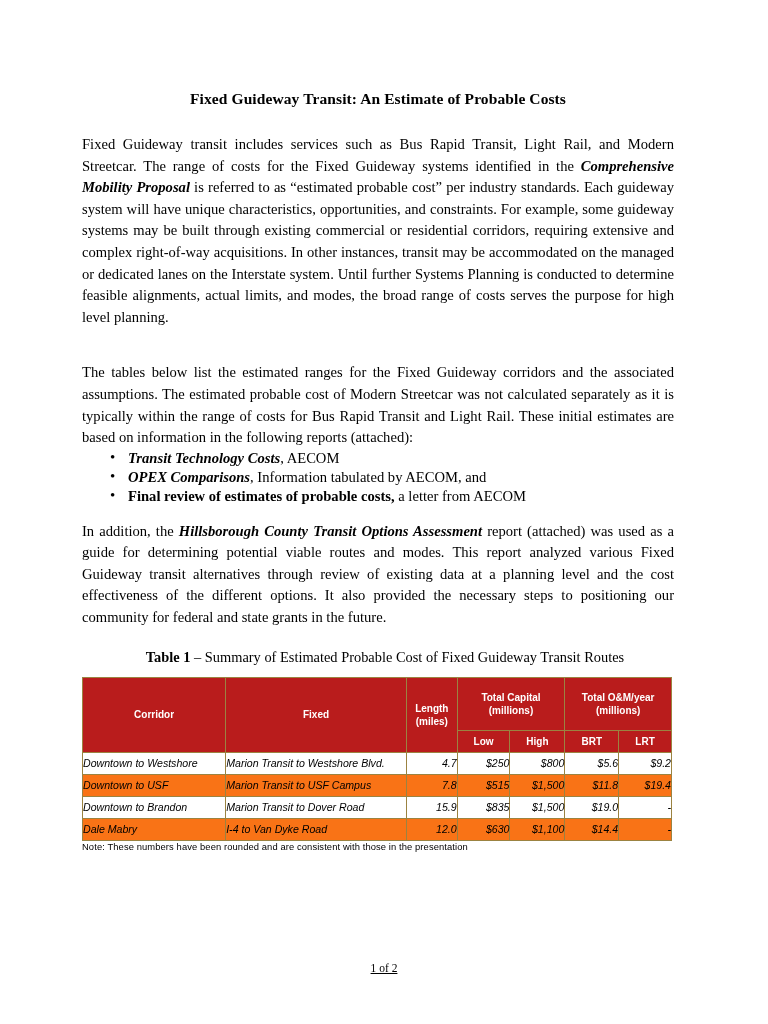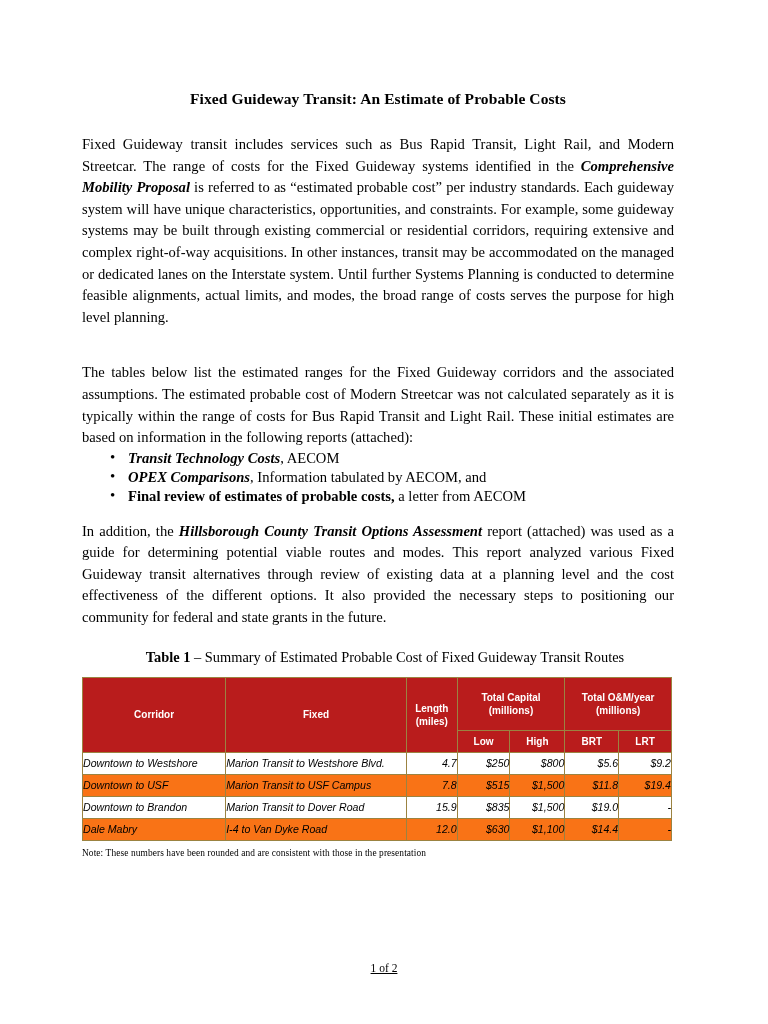--- a/index.html
+++ b/index.html
@@ -135,23 +135,22 @@
     text-align: left;
     padding-left: 4px;
   }
   td.c-num {
     text-align: right;
     padding-right: 4px;
   }
 
   .table-note {
     font-size: 9.4px;
-    font-family: Liberation Serif, serif;
-    margin: 0;
-    padding-top: 7px;
+    font-family: Liberation Sans, sans-serif;
+    margin: 0;
     letter-spacing: 0.1px;
   }
 
   .footer {
     position: absolute;
     left: 0;
     right: 0;
     top: 962px;
     text-align: center;
     font-size: 11.5px;

